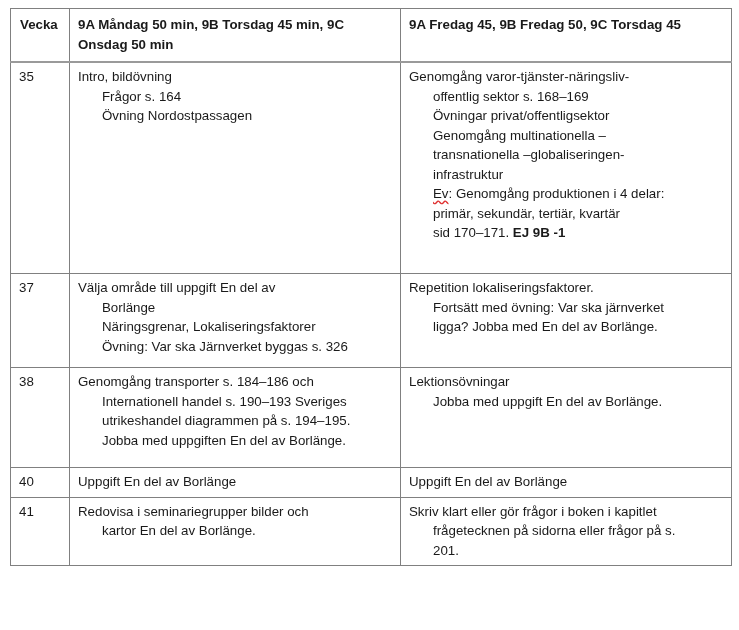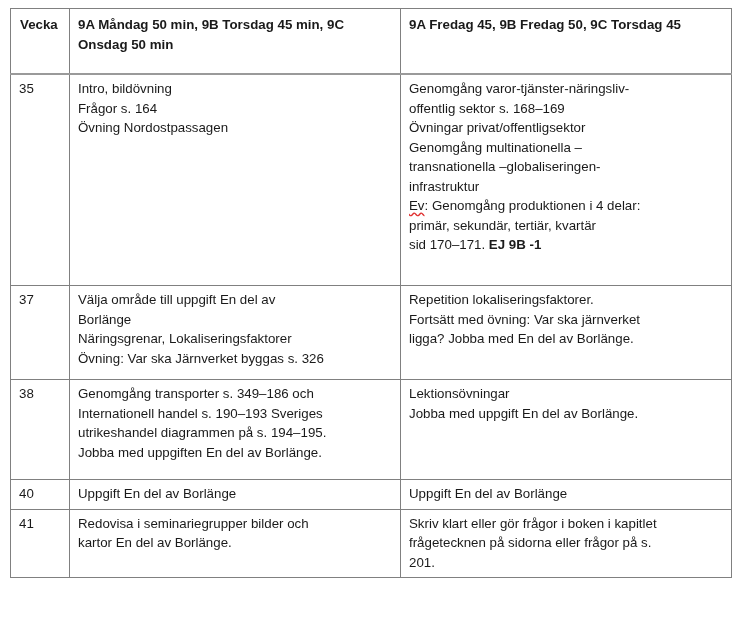--- a/index.html
+++ b/index.html
@@ -40,35 +40,35 @@
     padding: 4px 7px 5px 8px;
     font-size: 13.3px;
     line-height: 1.47;
     text-align: left;
     font-weight: normal;
   }
   table.plan thead th {
     font-weight: bold;
     border-bottom: 2px solid #9a9a9a;
     padding-top: 6px;
-    padding-bottom: 19px;
+    padding-bottom: 7px;
   }
   table.plan thead th.week-head {
     padding-left: 9px;
   }
   tr.r35 td { height: 201px; }
   tr.r36 td { height: 40px; }
   tr.r37 td { height: 84px; }
   tr.r38 td { height: 90px; }
   tr.r39 td { height: 17px; }
   tr.r40 td { height: 17px; }
   tr.r41 td { height: 50px; }
 
   .para { margin: 0; }
-  .para + .para { margin-top: 0; }
+  .para + .para { margin-top: 0; margin-left: 24px; }
   .gap { margin-top: 17px; }
   .b { font-weight: bold; }
   .i { font-style: italic; }
   .spell {
     text-decoration: underline wavy #e03030;
     text-decoration-skip-ink: none;
   }
   .cellnum { padding-left: 9px; }
 </style>
 </head>
@@ -125,21 +125,21 @@
         <td>
           <p class="para">Repetition lokaliseringsfaktorer.</p>
           <p class="para">Fortsätt med övning: Var ska järnverket</p>
           <p class="para">ligga? Jobba med En del av Borlänge.</p>
         </td>
       </tr>
 
       <tr class="r38">
         <td class="cellnum">38</td>
         <td>
-          <p class="para">Genomgång transporter s. 349–186 och</p>
+          <p class="para">Genomgång transporter s. 184–186 och</p>
           <p class="para">Internationell handel s. 190–193 Sveriges</p>
           <p class="para">utrikeshandel diagrammen på s. 194–195.</p>
           <p class="para">Jobba med uppgiften En del av Borlänge.</p>
         </td>
         <td>
           <p class="para">Lektionsövningar</p>
           <p class="para">Jobba med uppgift En del av Borlänge.</p>
         </td>
       </tr>
 

